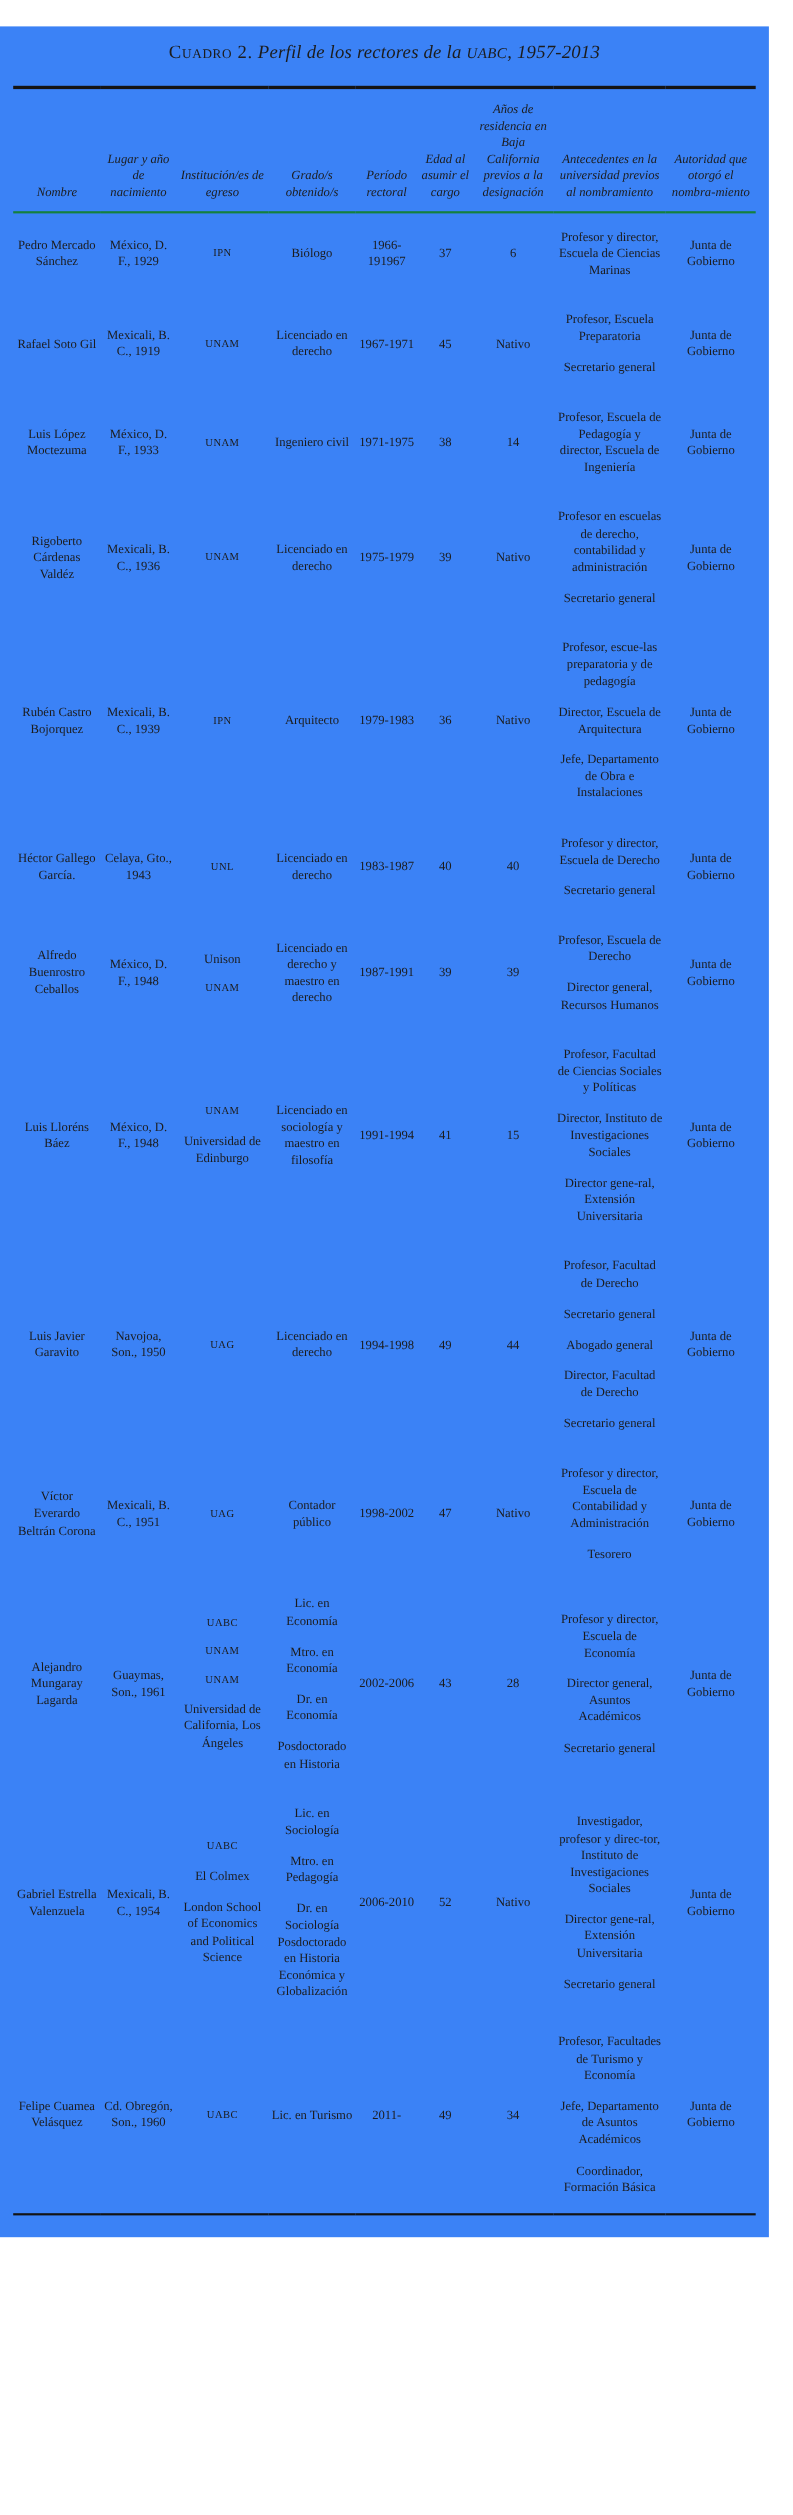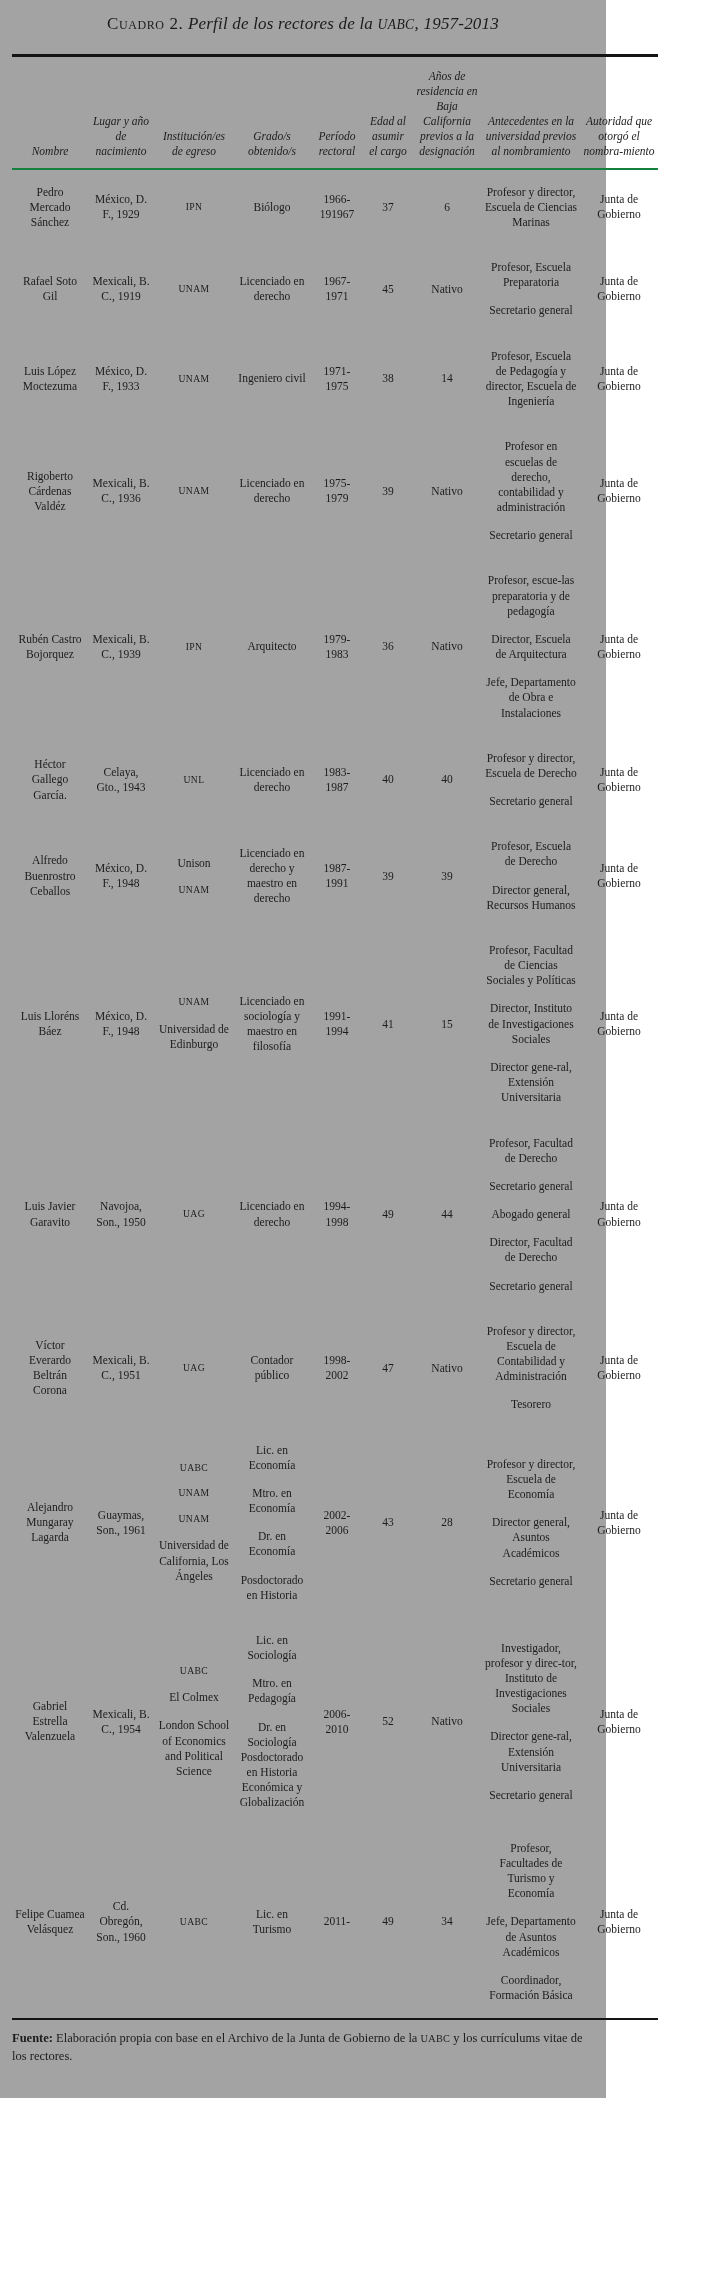--- a/index.html
+++ b/index.html
@@ -3,24 +3,25 @@
 <meta charset="utf-8">
 <style>
   html, body {
     margin: 0;
     padding: 0;
     background: #ffffff;
     color: #1c1c1c;
     font-family: "Liberation Serif", "DejaVu Serif", serif;
   }
   .page {
-    width: 606px;
+    width: 699px;
     box-sizing: border-box;
     padding: 8px 12px 20px 12px;
-    background: #a3a3a3;
+    background: #3b82f6;
+    margin-top: 24px;
   }
   .title {
     text-align: center;
     font-size: 17px;
     font-weight: normal;
     margin: 6px 0 20px 0;
     letter-spacing: 0.2px;
   }
   .title .sc-prefix {
     font-variant: small-caps;
@@ -367,17 +368,14 @@
     <td>
             <div class="para">Profesor, Facultades de Turismo y Economía</div>
             <div class="para">Jefe, Departamento de Asuntos Académicos</div>
             <div class="para">Coordinador, Formación Básica</div>
           </td>
     <td>Junta de Gobierno</td>
   </tr>
 </tbody>
   </table>
 
-  <p class="source">
-    <span class="lbl">Fuente:</span><span> Elaboración propia con base en el Archivo de la Junta de Gobierno de la </span><span class="acr">UABC</span><span> y los currículums vitae de los rectores.</span>
-  </p>
 
 </div>
 
 </body></html>

